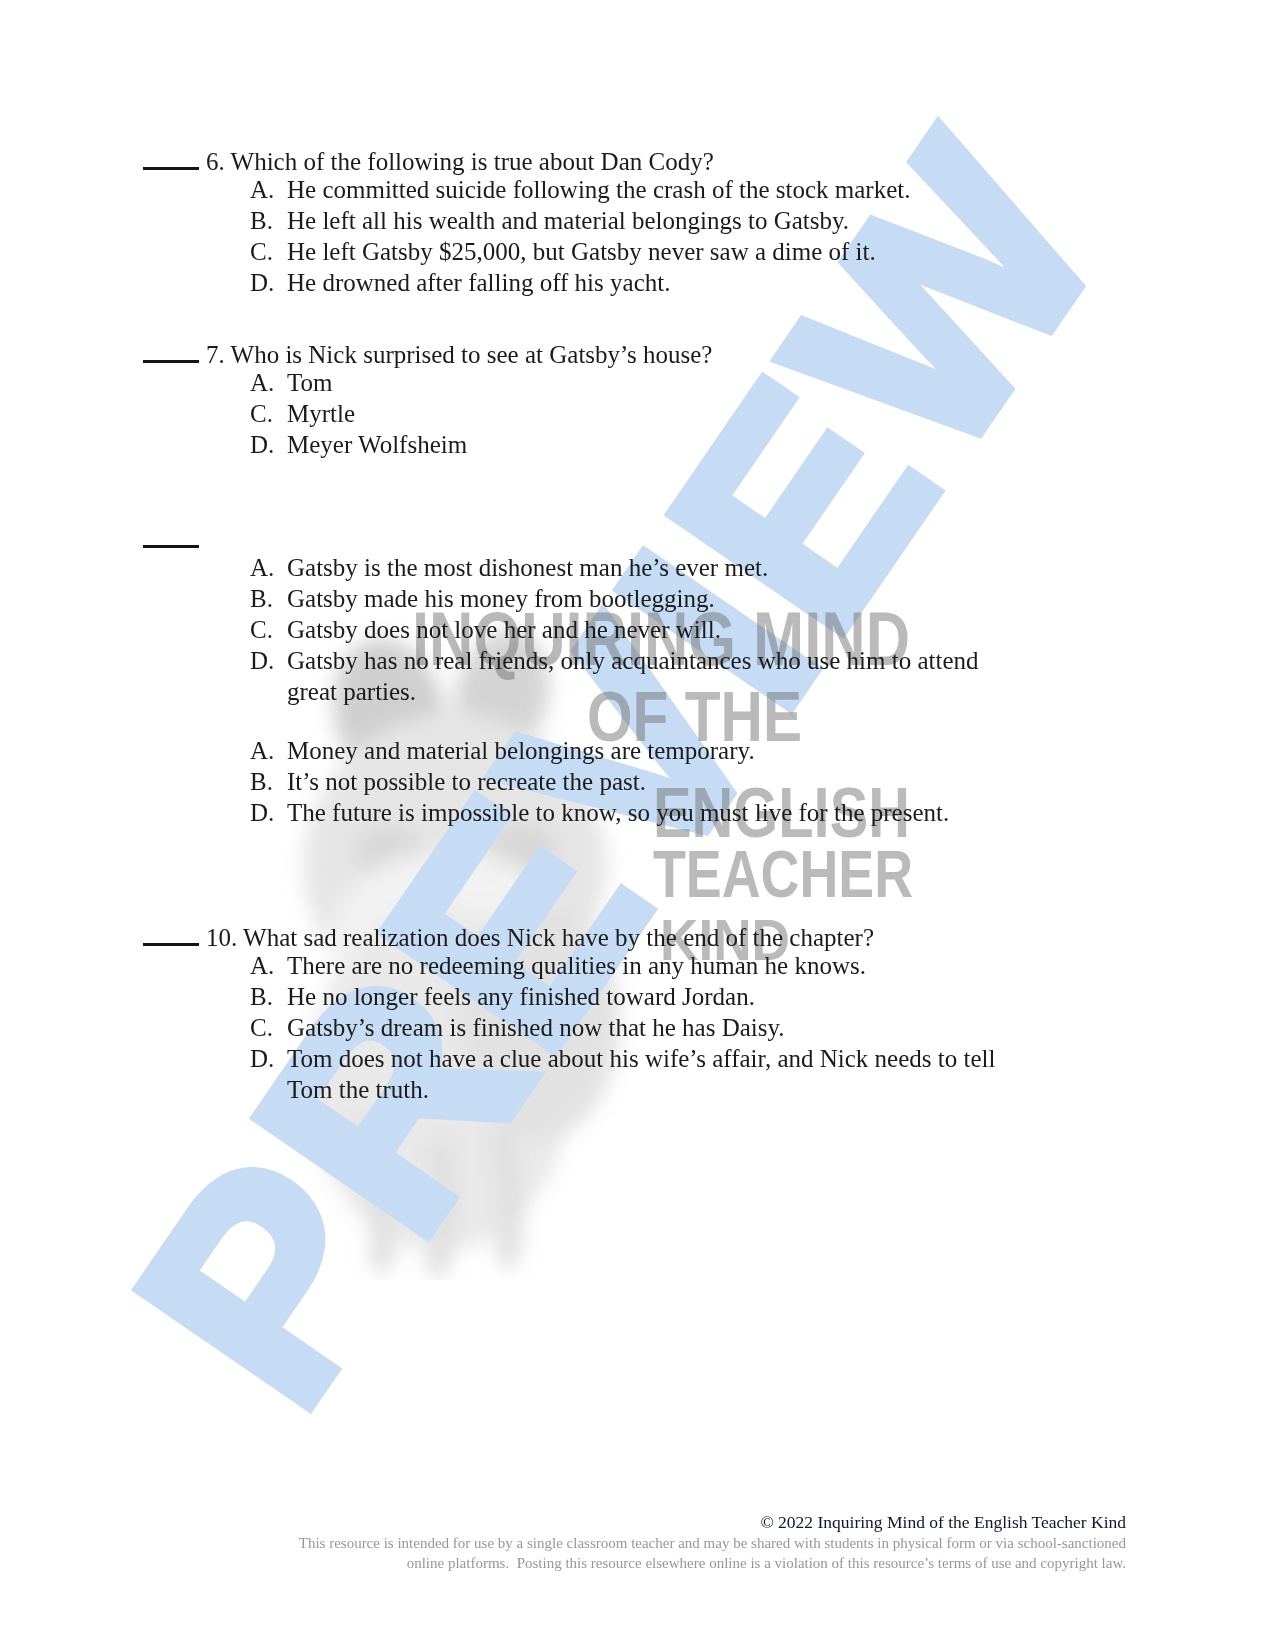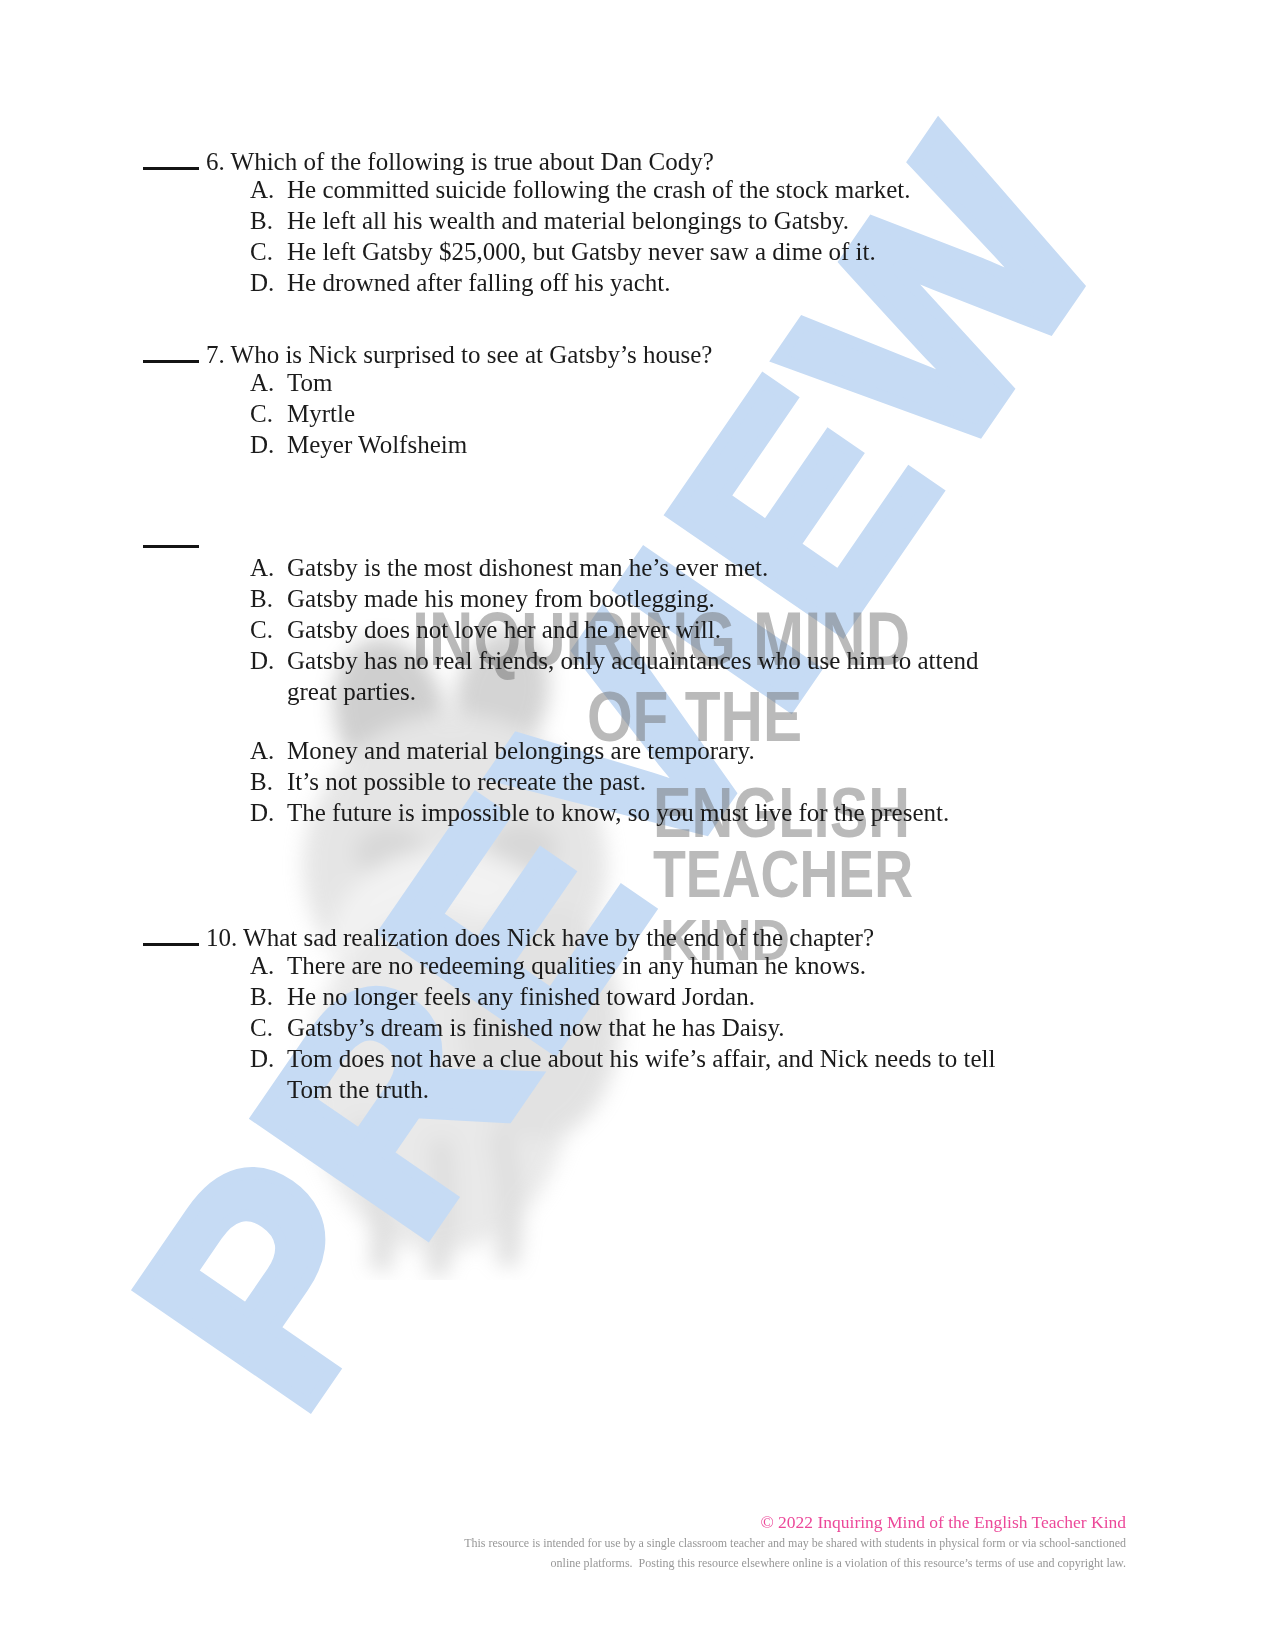--- a/index.html
+++ b/index.html
@@ -34,22 +34,22 @@
     border-bottom:3px solid #141414;margin-right:7px;
   }
   .opt{padding-left:250px;}
   .ol{display:inline-block;width:37px;}
   .cont{padding-left:287px;}
   
   #footer{
     position:absolute;right:149px;left:100px;top:1511px;z-index:4;
     text-align:right;
   }
-  #footer .copy{font-size:17.5px;line-height:23px;color:#ec4899;}
-  #footer .terms{font-size:12px;line-height:19.5px;color:#979797;white-space:pre-wrap;}
+  #footer .copy{font-size:17.5px;line-height:23px;color:#0f172a;}
+  #footer .terms{font-size:15px;line-height:19.5px;color:#979797;white-space:pre-wrap;}
 </style>
 </head>
 <body>
 
 <div id="dog-wm">
   <svg width="480" height="680" viewBox="0 0 480 680" aria-hidden="true">
     <defs>
         <filter id="blurf" x="-40%" y="-40%" width="180%" height="180%">
           <feGaussianBlur stdDeviation="10"></feGaussianBlur>
         </filter>

